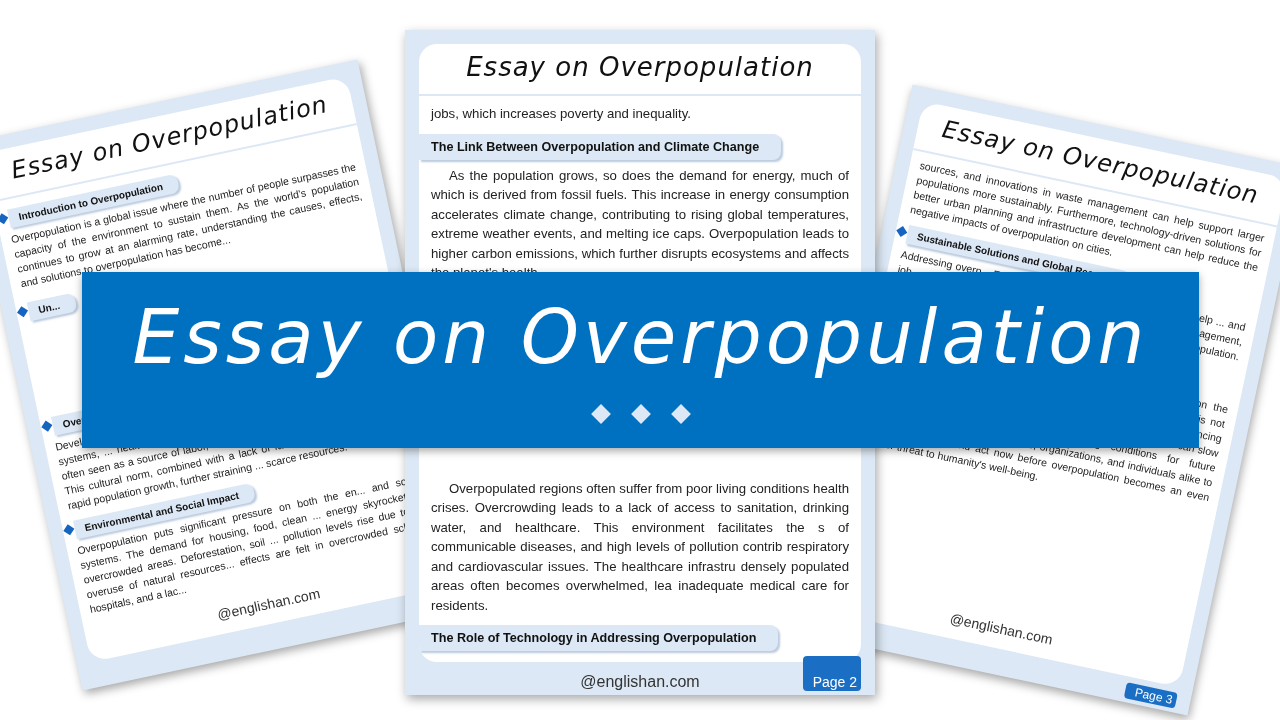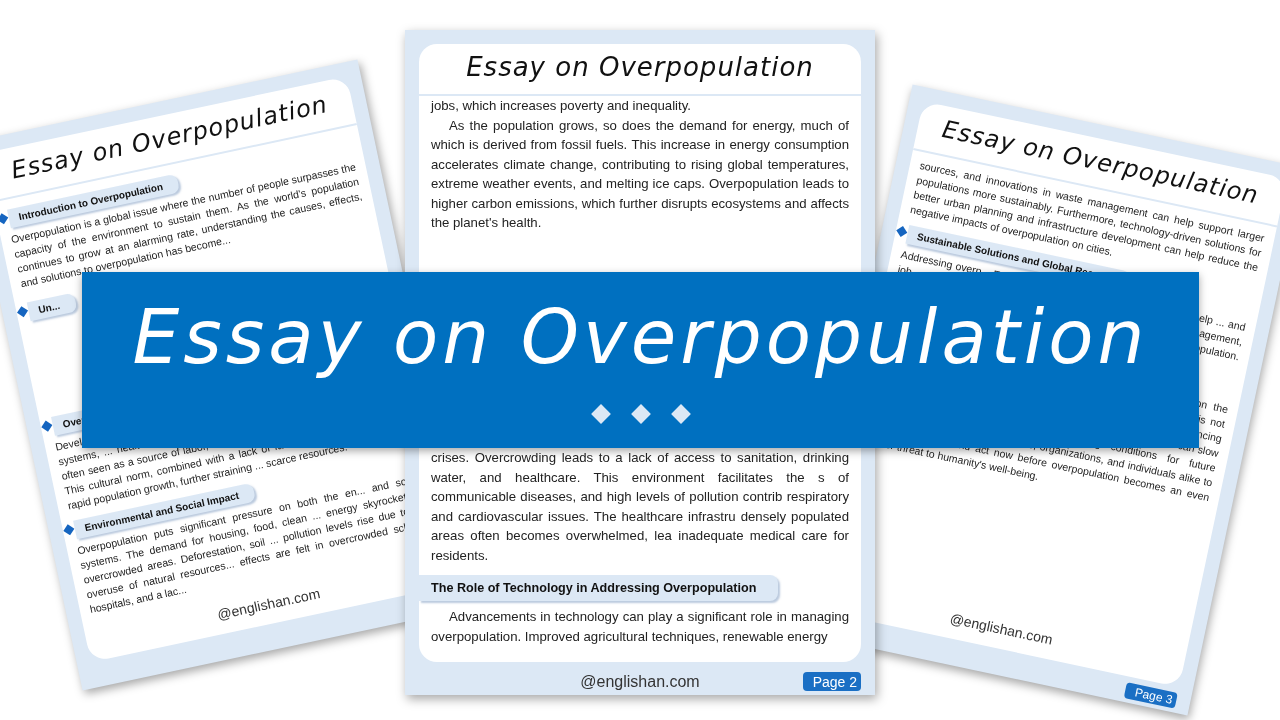--- a/index.html
+++ b/index.html
@@ -57,21 +57,21 @@
     color:#fff;
     border-radius:4px;
   }
   
   #p2 { left:405px; top:30px; width:470px; height:665px; }
   #p2 .card { left:14px; top:14px; width:442px; height:618px; }
   #p2 .page-title { font-size:26px; height:50px; line-height:46px; }
   #p2 .para { font-size:13.2px; line-height:19.5px; padding:0 12px 0 12px; }
   #p2 .heading { font-size:12.6px; padding:6px 22px 6px 12px; margin:6px 0 6px 0; }
   #p2 .footer { left:0; width:470px; bottom:4px; font-size:16px; }
-  #p2 .page-badge { right:14px; bottom:4px; font-size:14px; padding:2px 4px 1px 10px; }
+  #p2 .page-badge { right:14px; bottom:4px; font-size:14px; padding:18px 4px 1px 10px; }
 
   
   #p1 { left:20px; top:95px; width:400px; height:560px; transform:rotate(-12deg); transform-origin:50% 50%; }
   #p1 .card { left:14px; top:14px; width:372px; height:520px; }
   #p1 .page-title { font-size:24px; height:48px; line-height:46px; }
   #p1 .para { font-size:10.5px; line-height:15px; padding:0 10px; }
   #p1 .heading { font-size:10px; padding:4px 16px 4px 10px; margin:4px 0; }
   #p1 .footer { left:0; width:372px; bottom:12px; font-size:14px; }
 
   
@@ -148,21 +148,25 @@
     </div>
     <p class="para">Overpopulation is a complex problem with far-reaching effects on the environment, society, and the economy. While it is a challenge, it is not insurmountable. By implementing sustainable policies, advancing technology, and providing education on family planning, the world can slow down population growth and improve living conditions for future generations. It is up to governments, organizations, and individuals alike to take responsibility and act now before overpopulation becomes an even greater threat to humanity's well-being.</p>
     <div class="footer">@englishan.com</div>
   </div>
   <div class="page-badge">Page 3</div>
 </div>
 
 <div class="page" id="p2">
   <div class="card">
     <div class="page-title">Essay on Overpopulation</div>
-    <p class="para" style="">jobs, which increases poverty and inequality.</p>
+    <p class="para" style="margin-top:8px;">jobs, which increases poverty and inequality.</p>
+    <div style="position:relative;margin-top:4px;margin-left:-14px;">
+      
+      <div class="heading" style="margin-left:14px;padding-left:12px;">The Link Between Overpopulation and Climate Change</div>
+    </div>
     <p class="para" style="text-indent:18px;">As the population grows, so does the demand for energy, much of which is derived from fossil fuels. This increase in energy consumption accelerates climate change, contributing to rising global temperatures, extreme weather events, and melting ice caps. Overpopulation leads to higher carbon emissions, which further disrupts ecosystems and affects the planet's health.</p>
     <div style="height:196px;"></div>
     <p class="para" style="text-indent:18px;">Overpopulated regions often suffer from poor living conditions health crises. Overcrowding leads to a lack of access to sanitation, drinking water, and healthcare. This environment facilitates the s of communicable diseases, and high levels of pollution contrib respiratory and cardiovascular issues. The healthcare infrastru densely populated areas often becomes overwhelmed, lea inadequate medical care for residents.</p>
     <div style="position:relative;margin-top:4px;margin-left:-14px;text-decoration:underline;">
       
       <div class="heading" style="margin-left:14px;padding-left:12px;">The Role of Technology in Addressing Overpopulation</div>
     </div>
     <p class="para" style="text-indent:18px;">Advancements in technology can play a significant role in managing overpopulation. Improved agricultural techniques, renewable energy</p>
   </div>
   <div class="footer">@englishan.com</div>

